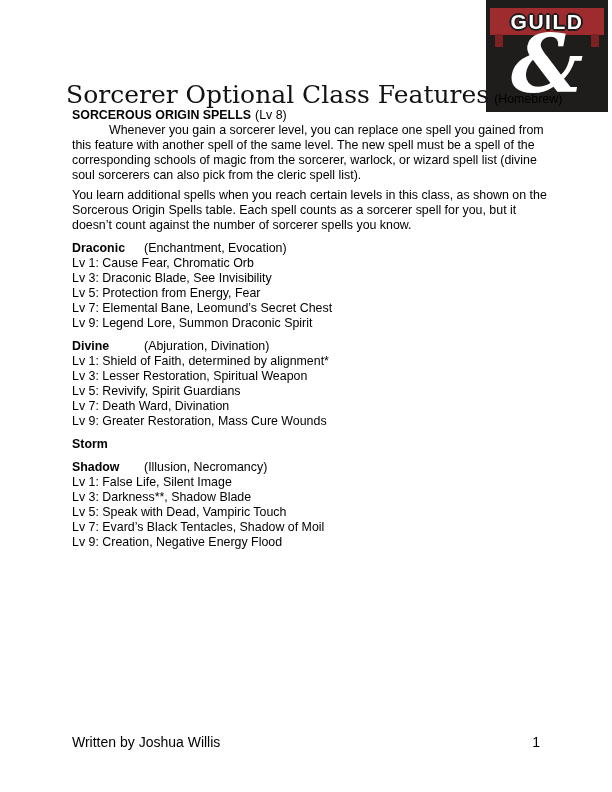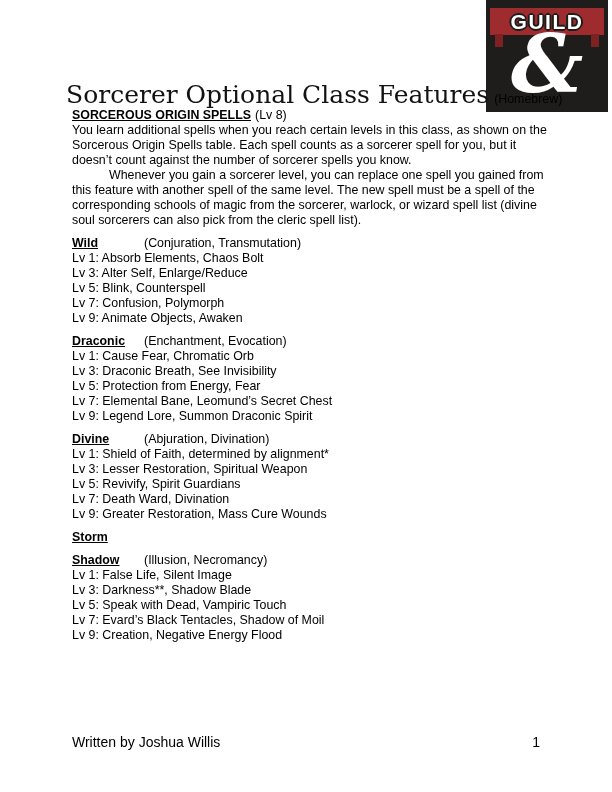--- a/index.html
+++ b/index.html
@@ -59,21 +59,21 @@
     font-family:"Liberation Sans", sans-serif;
     font-size:12.4px;
     margin-left:5px;
   }
 
   
   .content{
     position:absolute;left:72px;top:108px;width:500px;
     font-size:12.4px;line-height:15px;
   }
-  .bold-underline{font-weight:bold;text-decoration:underline;text-align:center;}
+  .bold-underline{font-weight:bold;text-align:center;}
   .feature-heading{margin:0;}
   .feature-level{margin-left:4px;}
   .para{margin:0;white-space:pre;}
   .para-indent{text-indent:37px;margin-bottom:5px;}
   .section{margin-top:8px;}
   .section-heading{position:relative;}
   .schools{position:absolute;left:72px;top:0;white-space:pre;}
   .spells{white-space:pre;}
 
   
@@ -97,41 +97,33 @@
   </div>
 
   <div class="title-row">
     <span class="doc-title">Sorcerer Optional Class Features</span><span class="title-suffix">(Homebrew)</span>
   </div>
 
   <div class="content">
 
     <div class="feature-heading"><span class="bold-underline">SORCEROUS ORIGIN SPELLS</span><span class="feature-level">(Lv 8)</span></div>
 
-    <div class="para">You learn additional spells when you reach certain levels in this class, as shown on the
-Sorcerous Origin Spells table. Each spell counts as a sorcerer spell for you, but it
-doesn’t count against the number of sorcerer spells you know.</div>
     <div class="para para-indent">Whenever you gain a sorcerer level, you can replace one spell you gained from
 this feature with another spell of the same level. The new spell must be a spell of the
 corresponding schools of magic from the sorcerer, warlock, or wizard spell list (divine
 soul sorcerers can also pick from the cleric spell list).</div>
+    <div class="para">You learn additional spells when you reach certain levels in this class, as shown on the
+Sorcerous Origin Spells table. Each spell counts as a sorcerer spell for you, but it
+doesn’t count against the number of sorcerer spells you know.</div>
 
-    <div class="section">
-      <div class="section-heading"><span class="bold-underline">Wild</span><span class="schools">(Conjuration, Transmutation)</span></div>
-      <div class="spells">Lv 1: Absorb Elements, Chaos Bolt
-Lv 3: Alter Self, Enlarge/Reduce
-Lv 5: Blink, Counterspell
-Lv 7: Confusion, Polymorph
-Lv 9: Animate Objects, Awaken</div>
-    </div>
 
     <div class="section">
       <div class="section-heading"><span class="bold-underline">Draconic</span><span class="schools">(Enchantment, Evocation)</span></div>
       <div class="spells">Lv 1: Cause Fear, Chromatic Orb
-Lv 3: Draconic Breath, See Invisibility
+Lv 3: Draconic Blade, See Invisibility
 Lv 5: Protection from Energy, Fear
 Lv 7: Elemental Bane, Leomund’s Secret Chest
 Lv 9: Legend Lore, Summon Draconic Spirit</div>
     </div>
 
     <div class="section">
       <div class="section-heading"><span class="bold-underline">Divine</span><span class="schools">(Abjuration, Divination)</span></div>
       <div class="spells">Lv 1: Shield of Faith, determined by alignment*
 Lv 3: Lesser Restoration, Spiritual Weapon
 Lv 5: Revivify, Spirit Guardians

